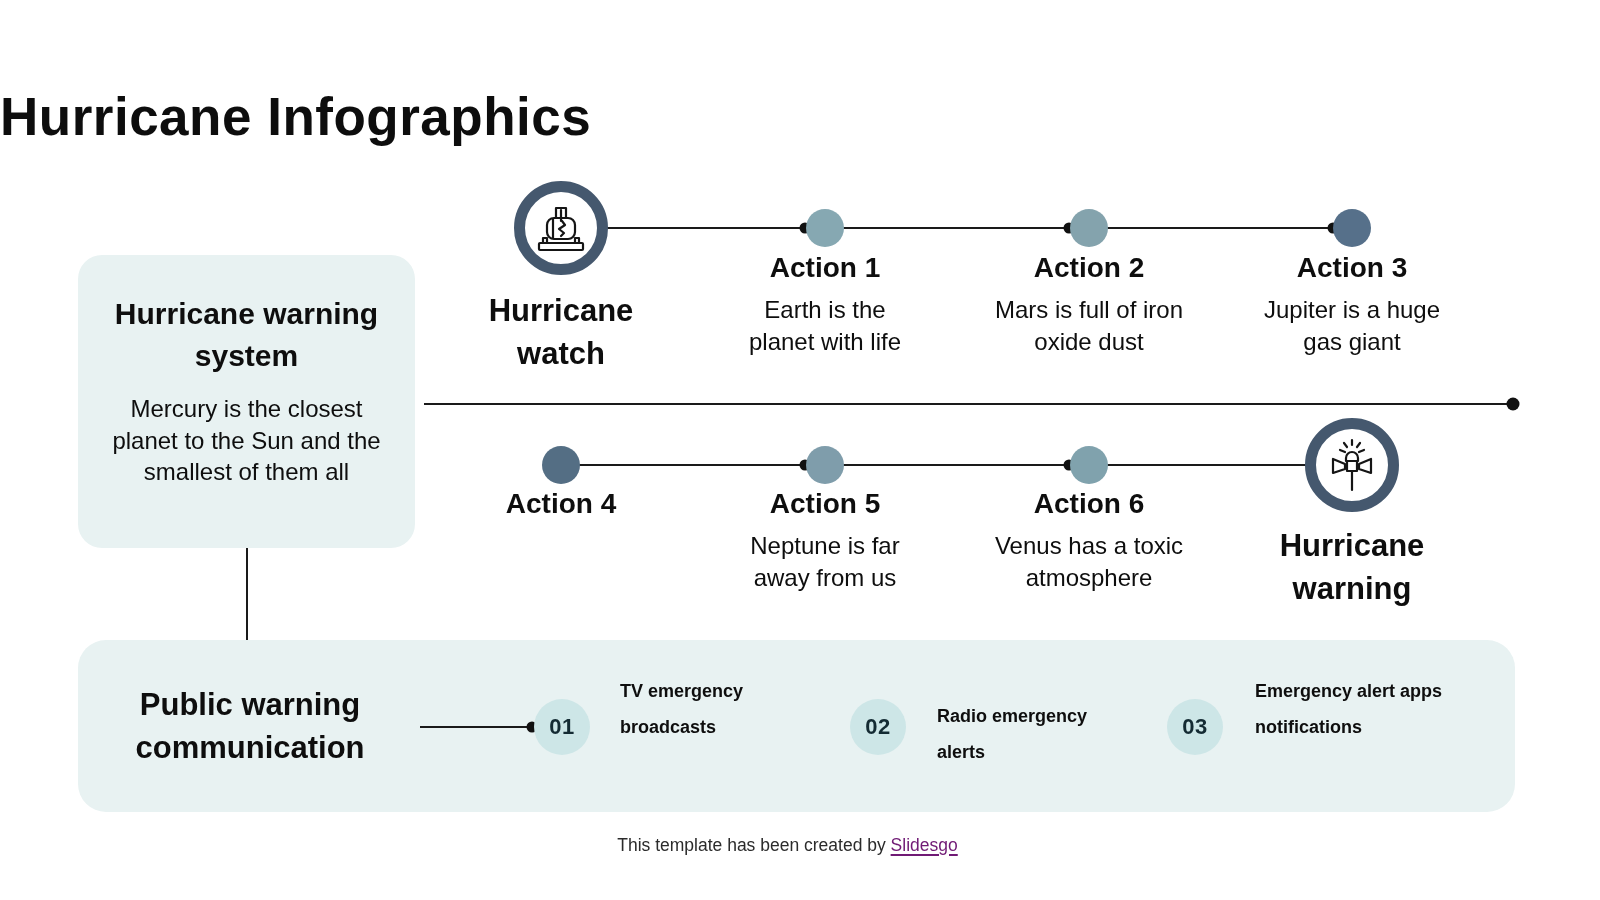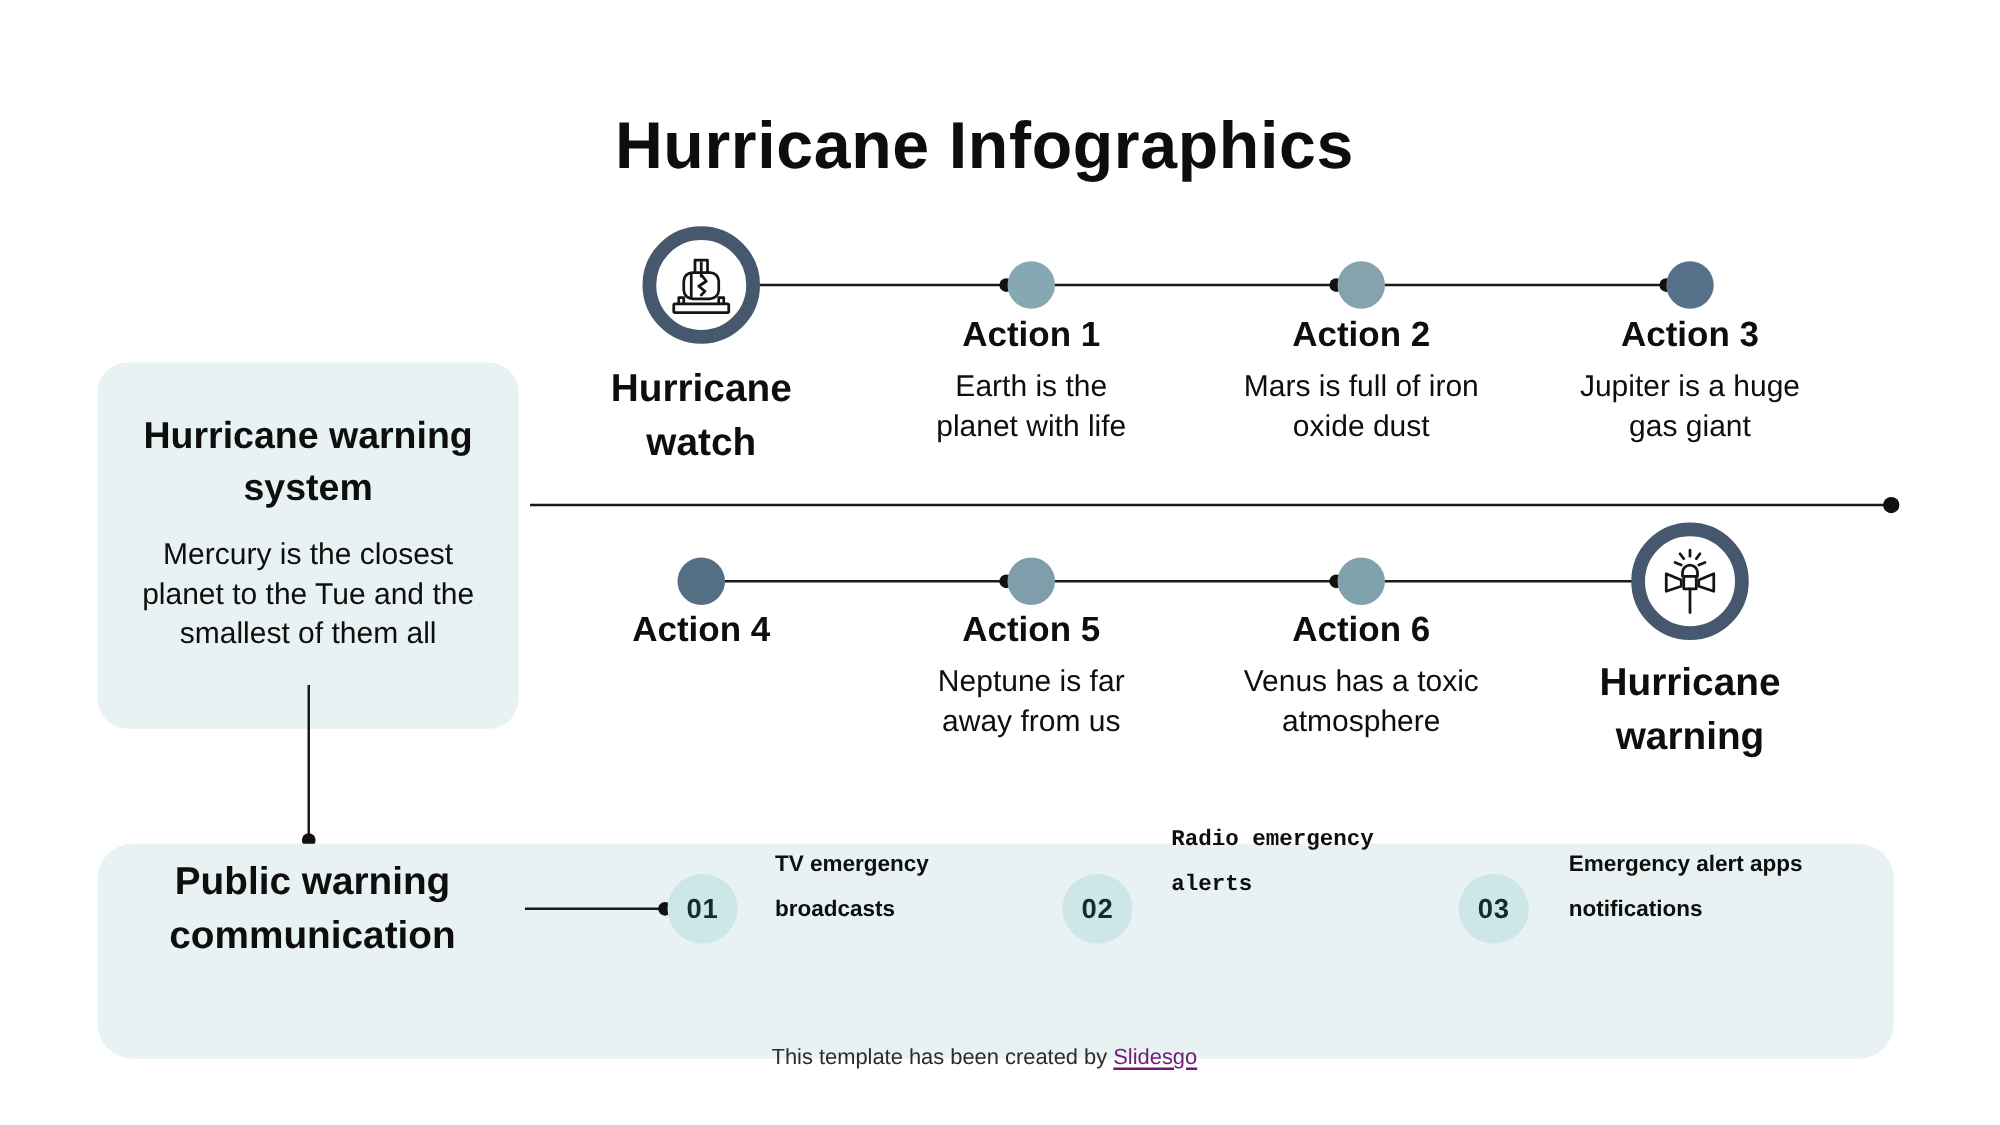--- a/index.html
+++ b/index.html
@@ -1,24 +1,24 @@
 <!DOCTYPE html>
 <html><head>
 <meta charset="utf-8">
 <style>
   html,body{margin:0;padding:0;background:#ffffff;}
   .canvas{
     position:relative;width:1600px;height:900px;background:#ffffff;overflow:hidden;
     font-family:"Liberation Sans",sans-serif;color:#0e0e0e;
   }
   .title{
-    position:absolute;left:0;top:86px;width:1575px;text-align:center;
+    position:absolute;left:0;top:86px;width:1575px;text-align:left;
     font-size:53px;font-weight:800;letter-spacing:.5px;color:#0d0d0d;
   }
-  .panel{position:absolute;border-radius:24px;background:#e8f2f2;margin-top:35px;}
+  .panel{position:absolute;border-radius:24px;background:#e8f2f2;}
   .panel-left{left:78px;top:255px;width:337px;height:293px;}
   .panel-left h2{margin:38px 18px 0;text-align:center;font-size:30px;line-height:1.4;font-weight:700;}
   .panel-left p{margin:16px auto 0;width:272px;text-align:center;font-size:24px;line-height:1.32;}
   .panel-bottom{left:78px;top:640px;width:1437px;height:172px;border-radius:28px;}
   .hline,.vline{position:absolute;background:#1a1a1a;}
   .hline{height:2px;}
   .vline{width:2px;}
   .mini-dot{position:absolute;width:11px;height:11px;border-radius:50%;background:#111;transform:translate(-50%,-50%);}
   .end-dot{width:13px;height:13px;}
   .node-dot{position:absolute;width:38px;height:38px;border-radius:50%;transform:translate(-50%,-50%);}
@@ -52,21 +52,21 @@
 </style>
 </head>
 <body>
 
 <div class="canvas">
 
   <div class="title">Hurricane Infographics</div>
 
   <div class="panel panel-left" style="background-color: rgb(232, 242, 242);">
     <h2>Hurricane warning system</h2>
-    <p>Mercury is the closest planet to the Tue and the smallest of them all</p>
+    <p>Mercury is the closest planet to the Sun and the smallest of them all</p>
   </div>
 
   <div class="hline" style="left:561px;top:227px;width:791px;"></div>
   <div class="mini-dot" style="left:805px;top:228px;"></div>
   <div class="mini-dot" style="left:1069px;top:228px;"></div>
   <div class="mini-dot" style="left:1333px;top:228px;"></div>
 
   <div class="node-dot" style="left: 825px; top: 228px; background-color: rgb(134, 168, 178);"></div>
   <div class="node-dot" style="left: 1089px; top: 228px; background-color: rgb(132, 163, 173);"></div>
   <div class="node-dot" style="left: 1352px; top: 228px; background-color: rgb(86, 112, 138);"></div>
@@ -152,21 +152,21 @@
   <div class="mini-dot" style="left:532px;top:727px;"></div>
 
   <div class="num-circle" style="left: 562px; top: 727px; background-color: rgb(205, 230, 231);">
     <span>01</span>
   </div>
   <div class="item-label" style="left:620px;top:673px;width:155px;">TV emergency broadcasts</div>
 
   <div class="num-circle" style="left: 878px; top: 727px; background-color: rgb(205, 230, 231);">
     <span>02</span>
   </div>
-  <div class="item-label" style="left:937px;top:654px;width:175px;font-family:Liberation Mono, monospace;">Radio emergency alerts</div>
+  <div class="item-label" style="left:937px;top:698px;width:175px;">Radio emergency alerts</div>
 
   <div class="num-circle" style="left: 1195px; top: 727px; background-color: rgb(205, 230, 231);">
     <span>03</span>
   </div>
   <div class="item-label" style="left:1255px;top:673px;width:215px;">Emergency alert apps notifications</div>
 
   <div class="footer">
     <span>This template has been created by </span><span class="brand">Slidesgo</span>
   </div>
 

